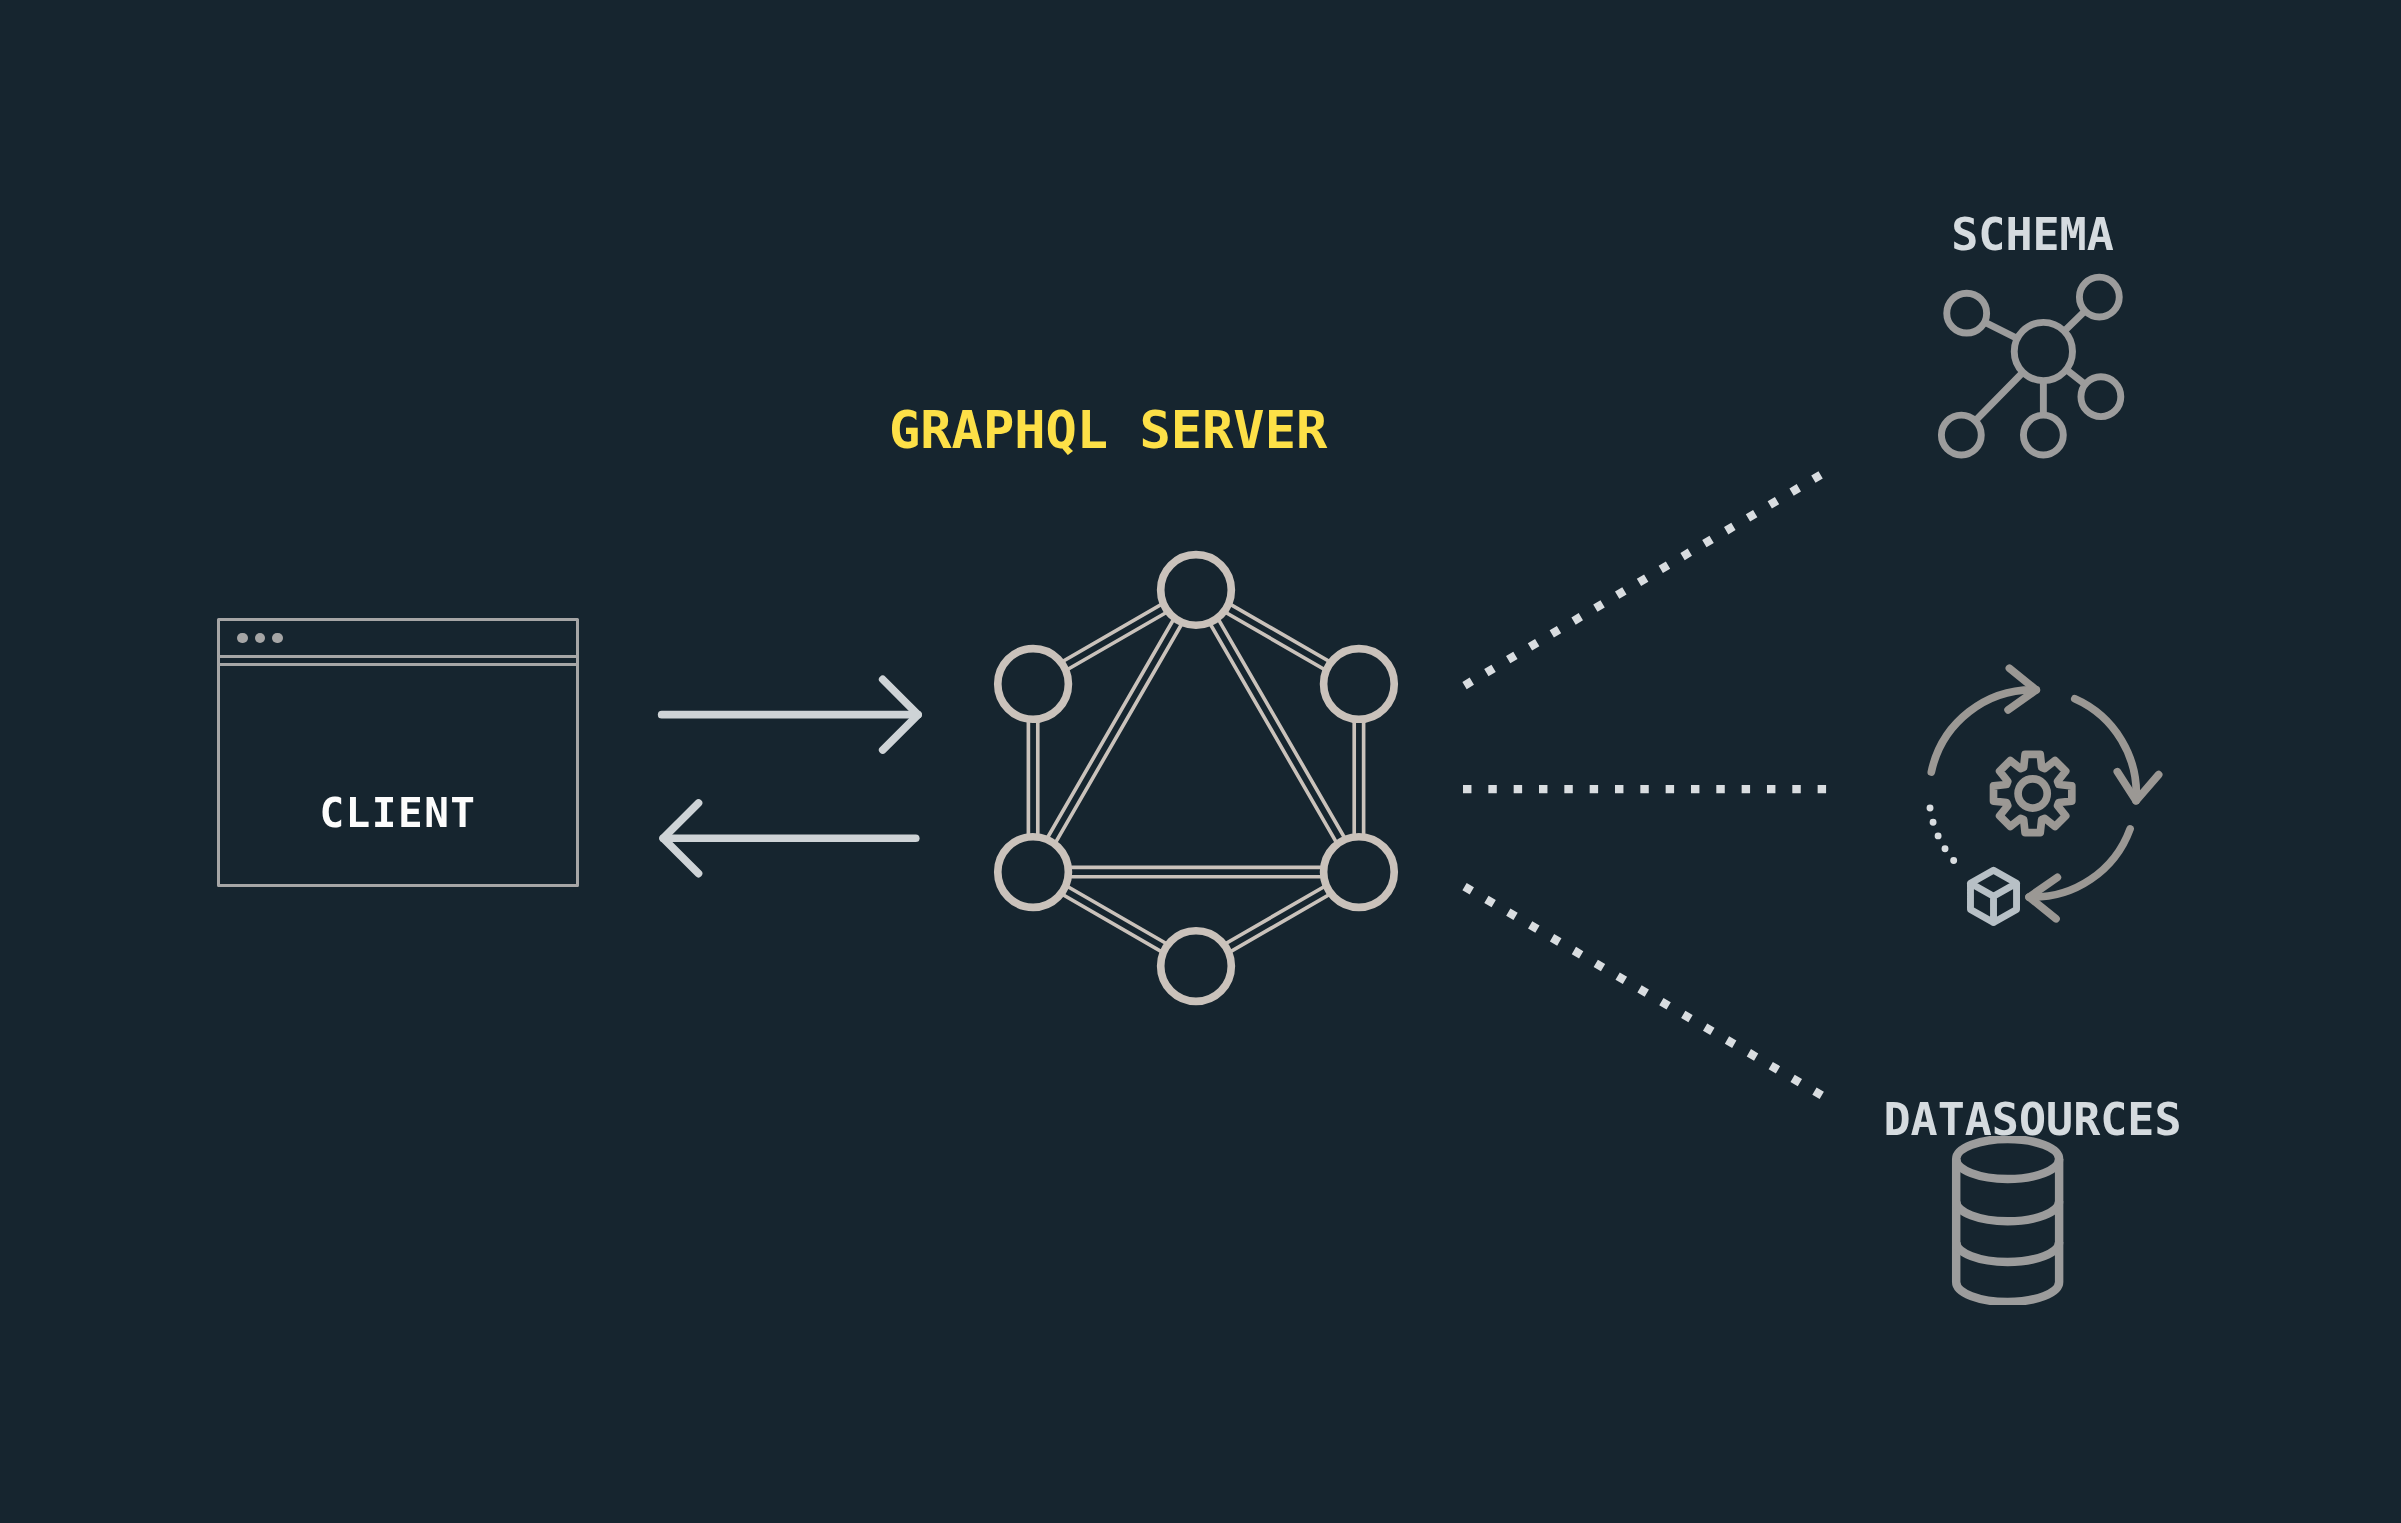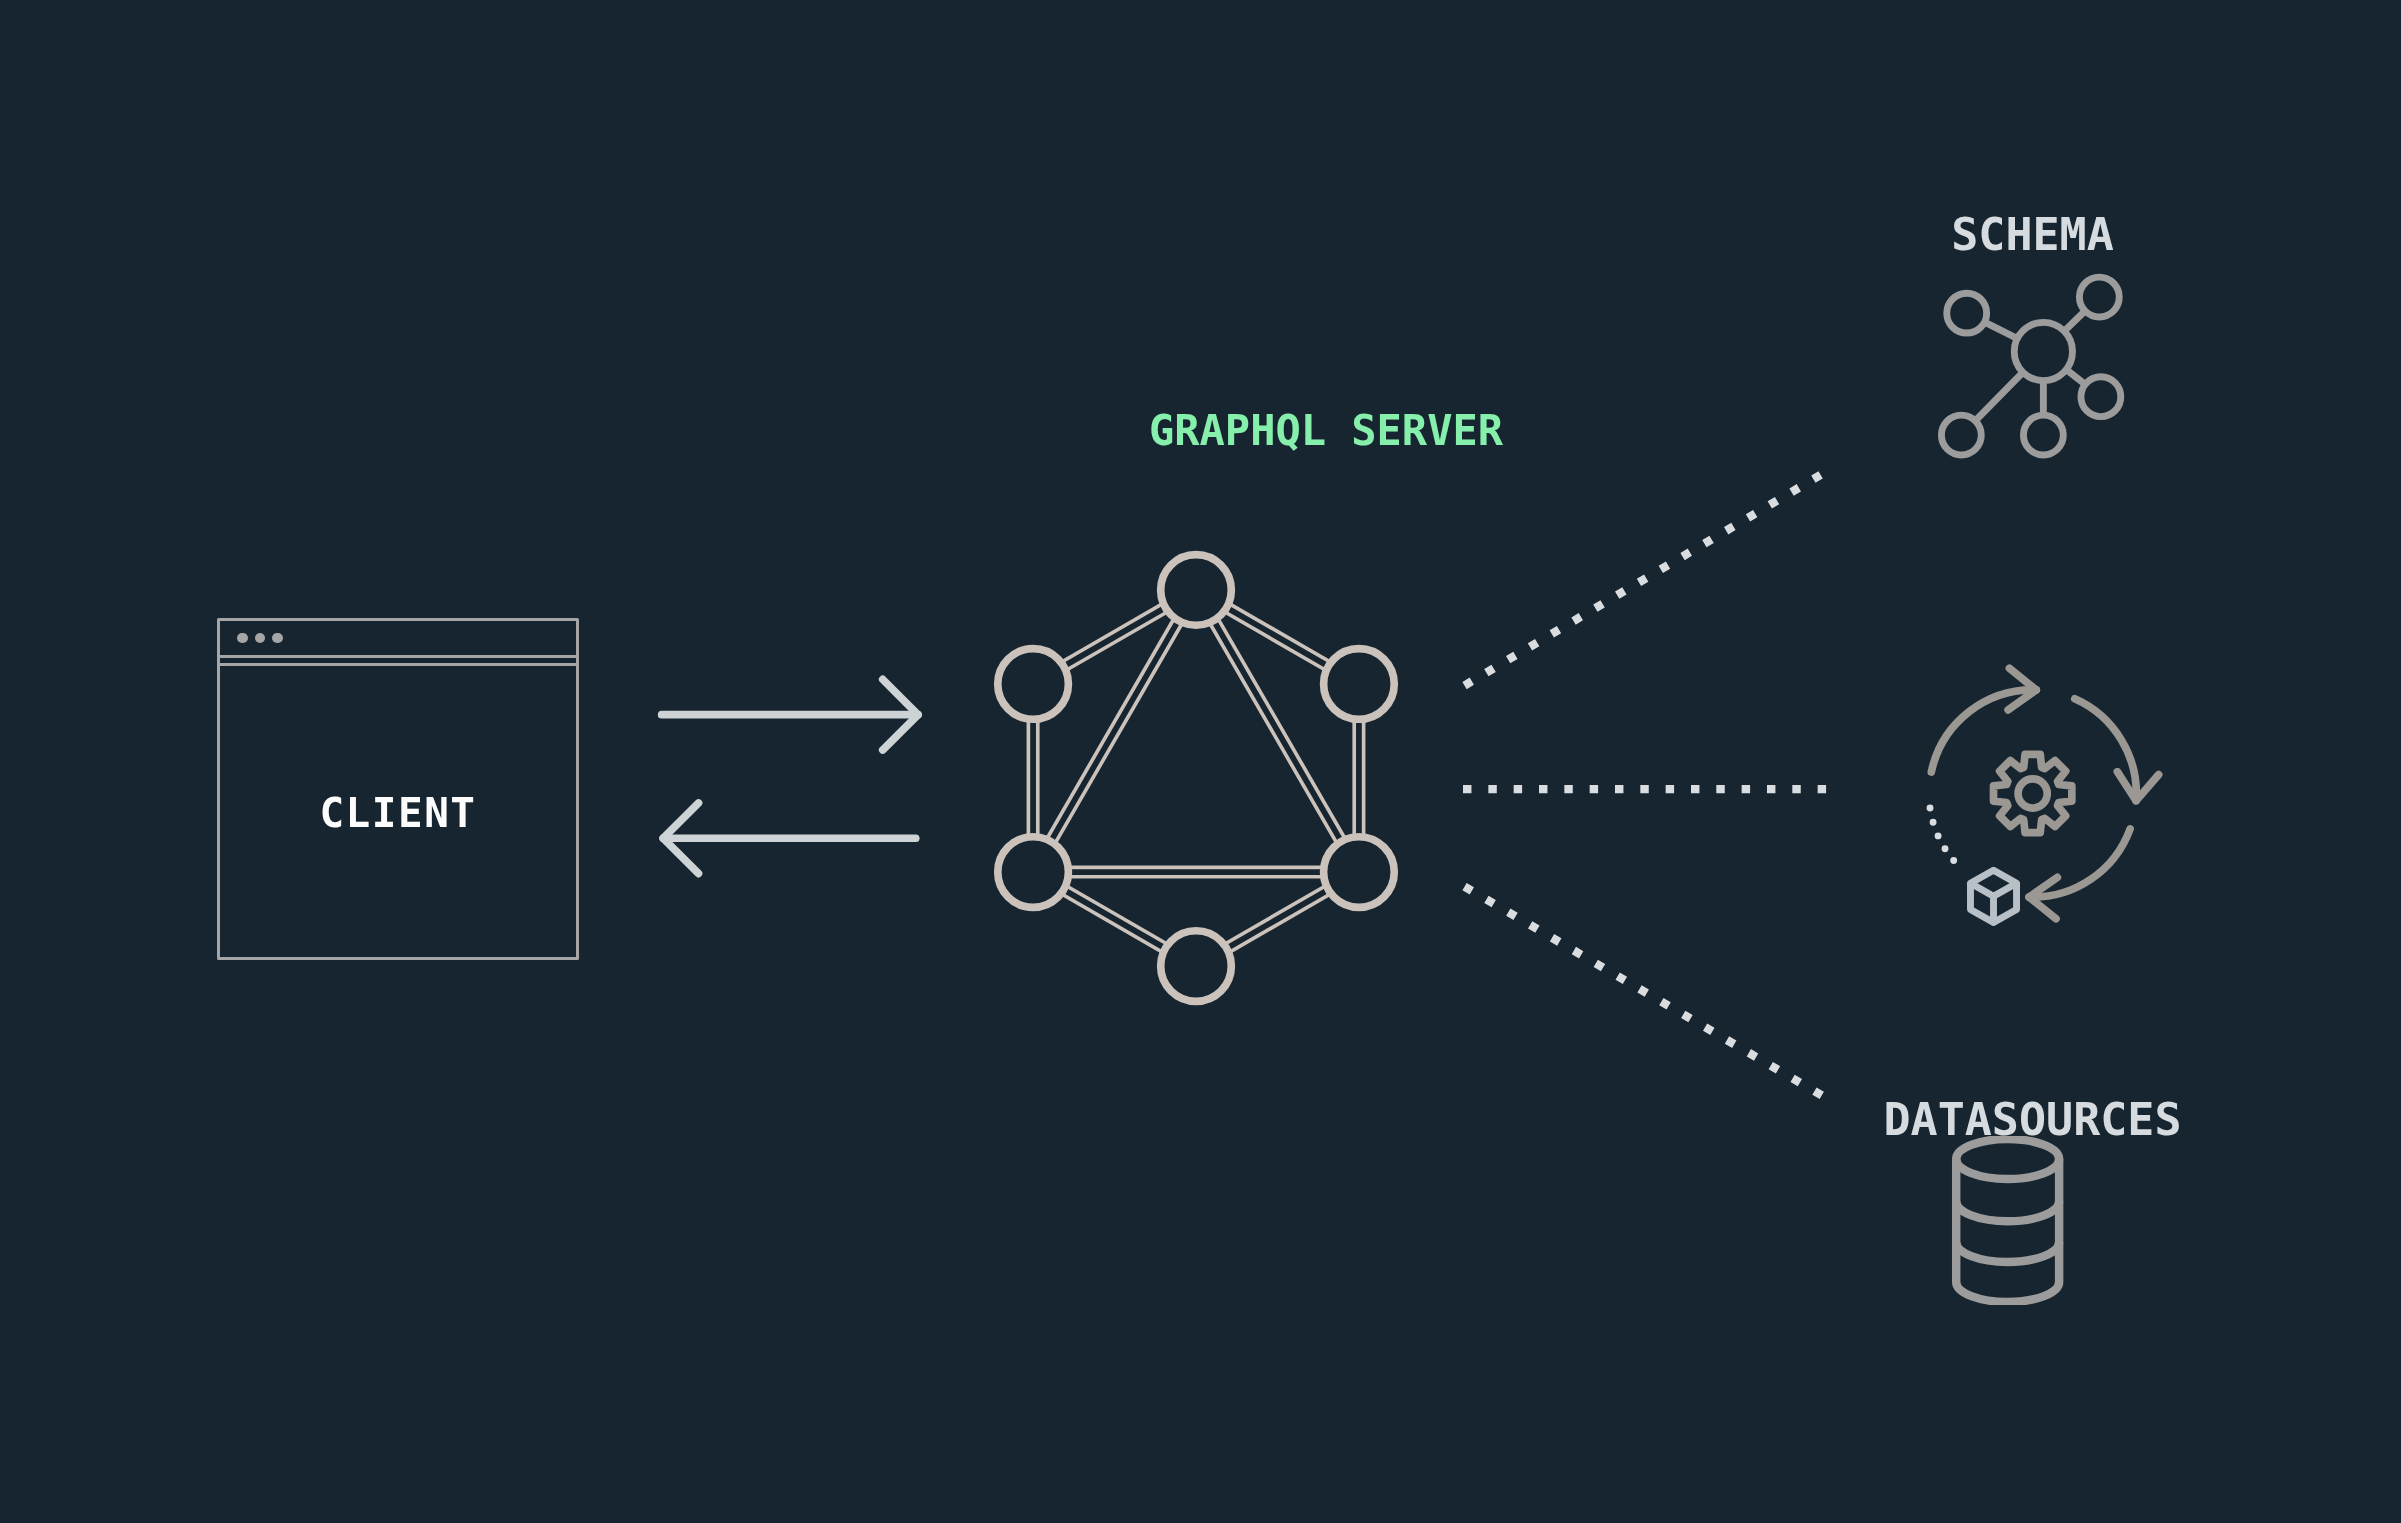--- a/index.html
+++ b/index.html
@@ -17,21 +17,21 @@
     height: 1523px;
     background: #16252f;
   }
   .abs { position: absolute; }
 
   
   .client-window {
     left: 217px;
     top: 618px;
     width: 362px;
-    height: 342px;
+    height: 269px;
     border: 3.1px solid #a6a6a6;
     border-radius: 1.5px;
     box-sizing: border-box;
     background: #16252f;
   }
   .window-titlebar {
     position: absolute;
     left: 0; top: 0;
     width: 100%;
     height: 37px;
@@ -63,23 +63,23 @@
     font-size: 41px;
     font-weight: bold;
     letter-spacing: 1.5px;
   }
 
   
   .server-title {
     left: 889px;
     top: 400px;
     width: 614px;
-    text-align: right;
-    color: #86efac;
-    font-size: 42px;
+    text-align: left;
+    color: #fde047;
+    font-size: 52px;
     font-weight: bold;
     line-height: 61px;
     white-space: nowrap;
   }
 
   
   .target-label {
     width: 353px;
     text-align: center;
     color: #d5dbdf;

